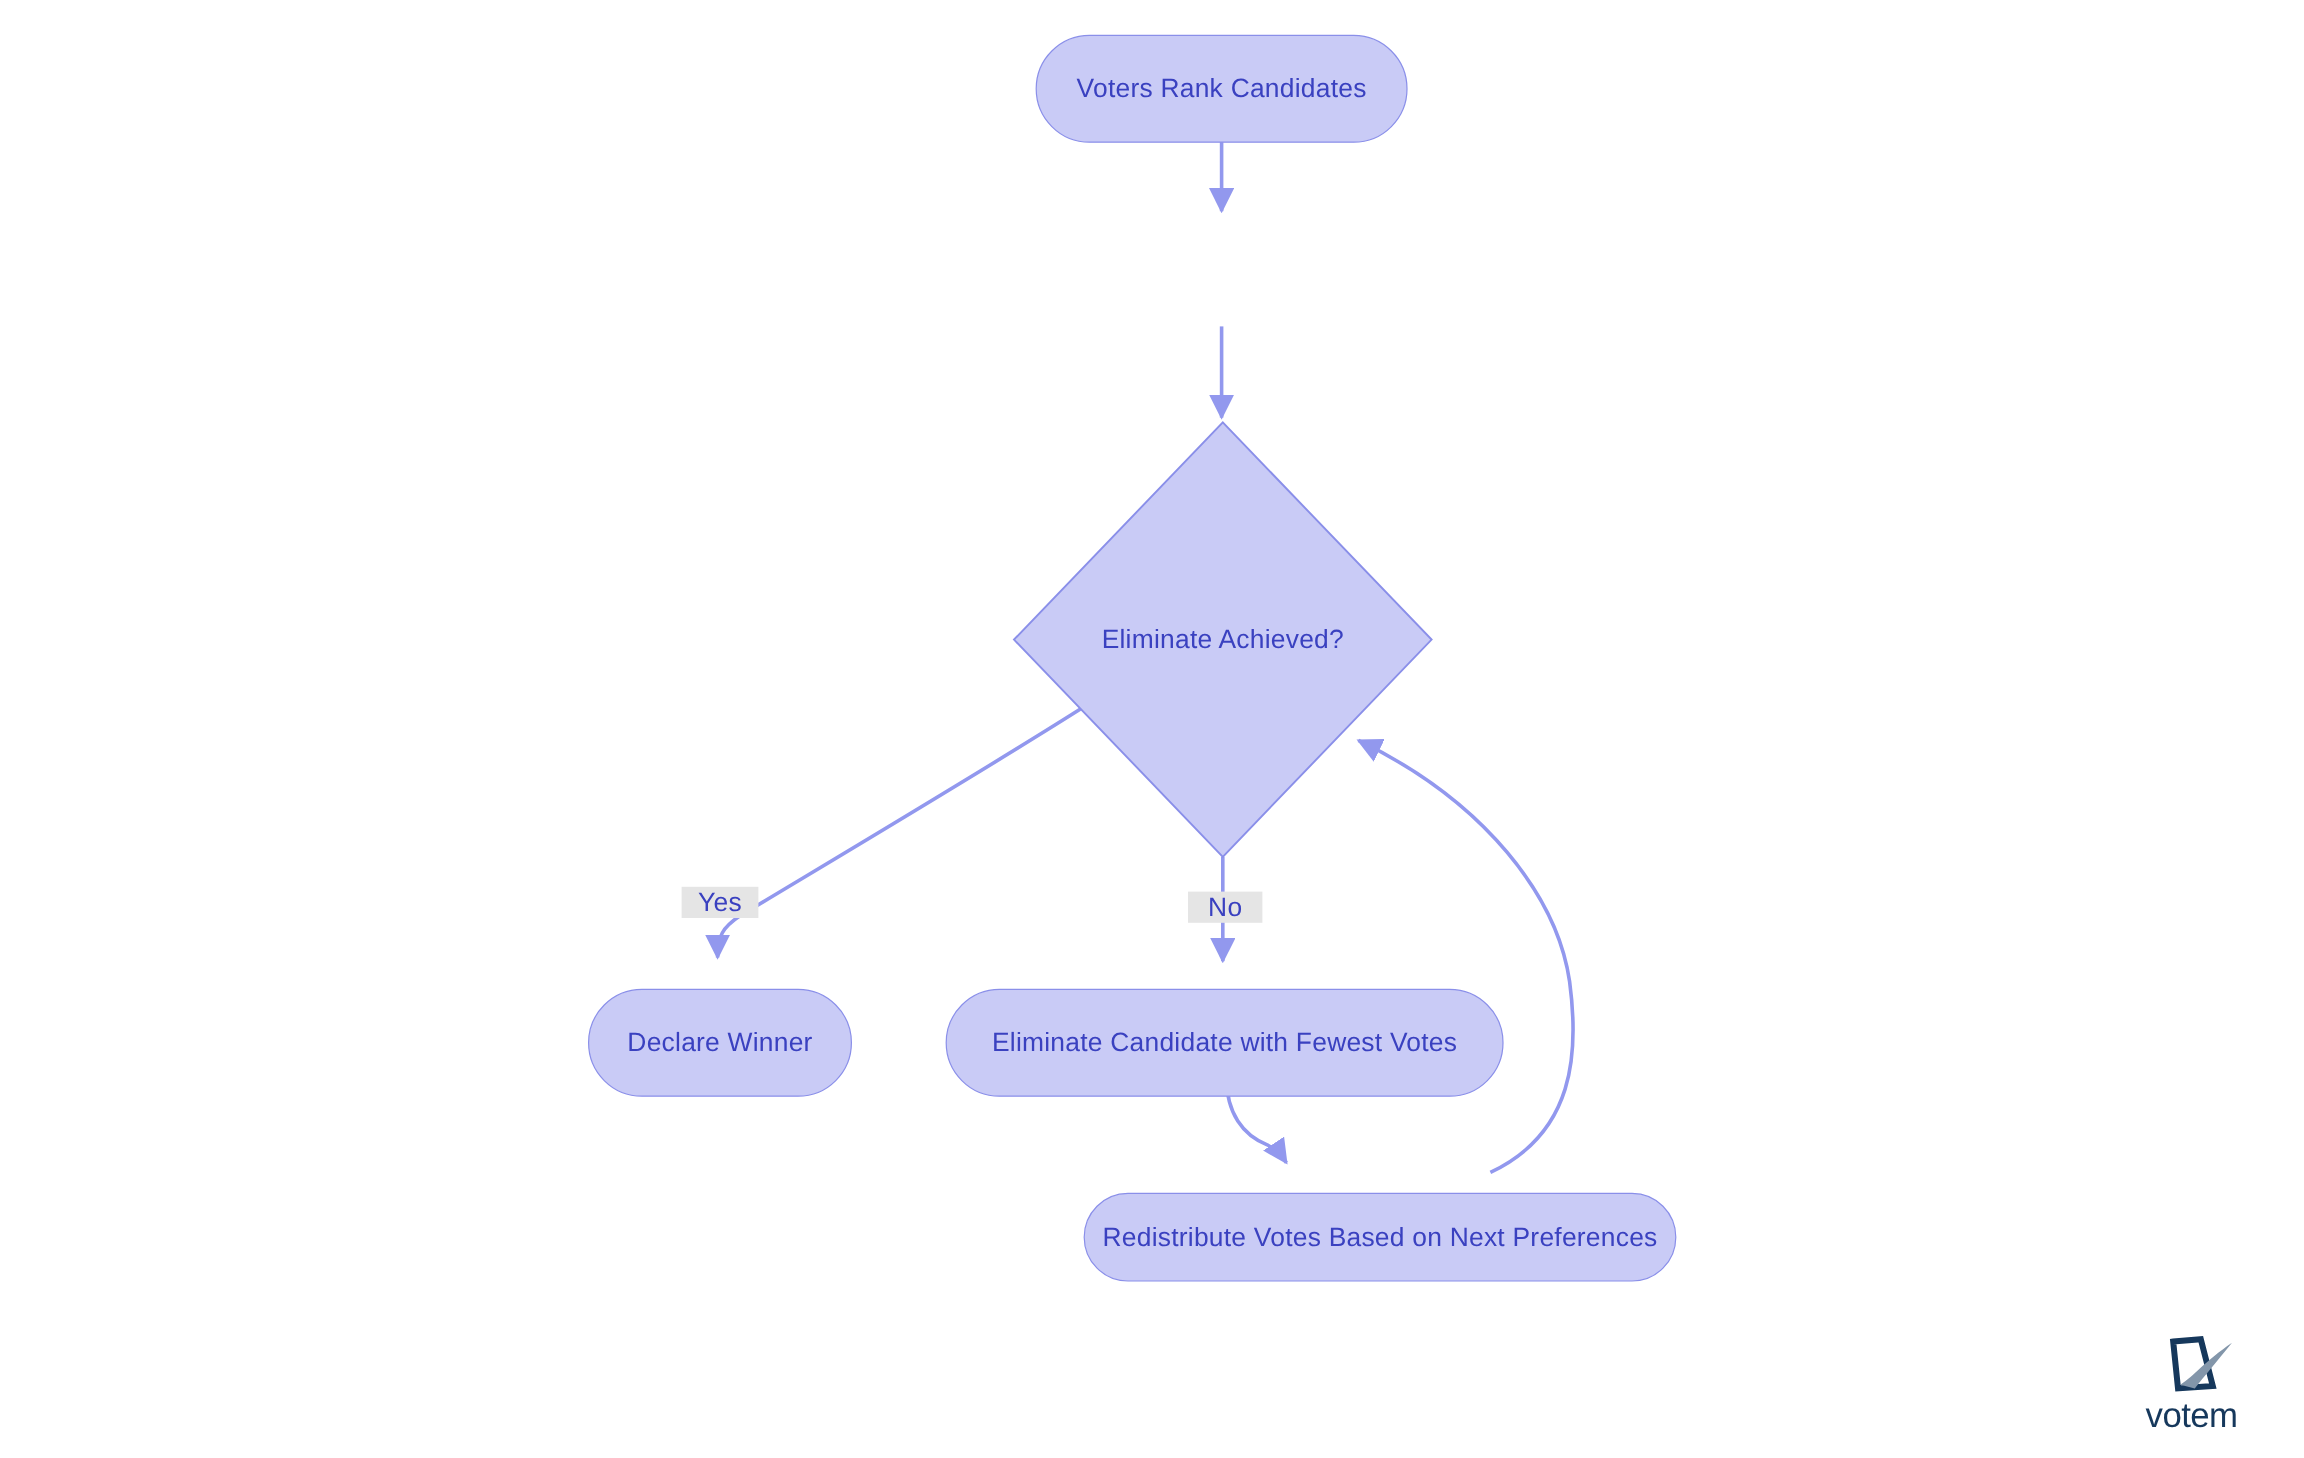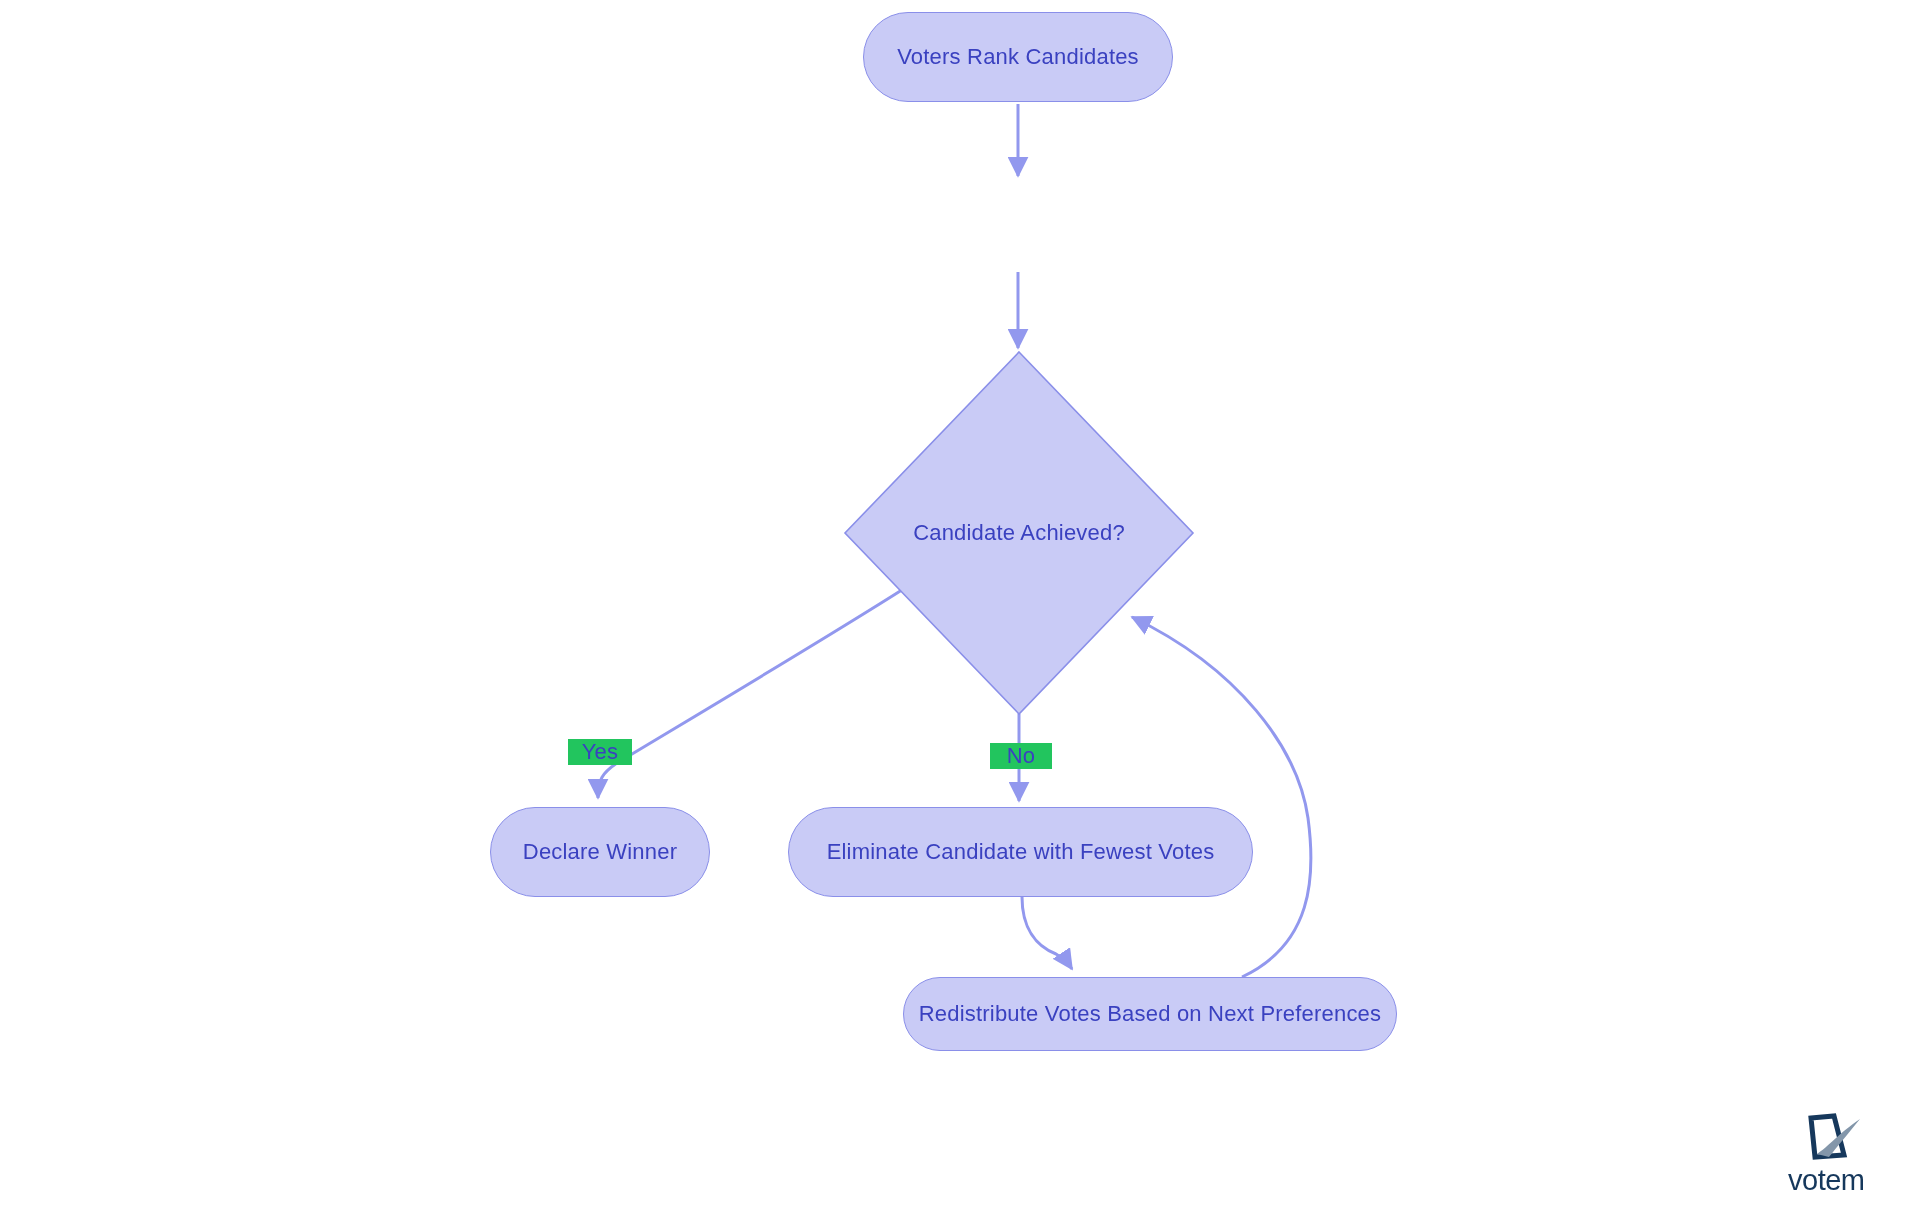--- a/index.html
+++ b/index.html
@@ -15,34 +15,35 @@
     position:absolute;
     display:flex;align-items:center;justify-content:center;
     background:var(--node-fill,#c9cbf6);
     border:1.6px solid var(--node-border,#8a8fe9);
     border-radius:46px;
     color:var(--node-text,#3a41c0);
     font-size:22px;
     text-align:center;
     box-sizing:border-box;
     letter-spacing:.2px;
+    margin-top:17px;
   }
   .diamond-label{
     position:absolute;
     display:flex;align-items:center;justify-content:center;
     color:var(--node-text,#3a41c0);
     font-size:22px;
     pointer-events:none;
     letter-spacing:.2px;
   }
   .edge-label{
     position:absolute;
     color:var(--node-text,#3a41c0);
     font-size:22px;
-    background:#22c55e;
+    background:#e5e5e5;
     text-align:center;
     padding:0 3px;
     letter-spacing:.2px;
   }
   .diamond-shape{fill:var(--node-fill,#c9cbf6);stroke:var(--node-border,#8a8fe9);stroke-width:1.6;}
   .edge{stroke:var(--arrow,#9298ee);stroke-width:3;fill:none;}
   .arrowhead{fill:var(--arrow,#9298ee);}
   .logo{position:absolute;left:1786px;top:1106px;width:96px;height:100px;}
   .logo-mark{position:absolute;left:8px;top:2px;}
   .logo-text{
@@ -79,21 +80,21 @@
     <path class="edge" d="M 1242 977 C 1312 944 1316 878 1308 818 C 1298 748 1238 668 1132 617" marker-end="url(#arrow)"></path>
 
     <polygon class="diamond-shape" points="1019,352 1193,533 1019,714 845,533"></polygon>
   </svg>
 
   <div class="pill" style="left:863px;top:12px;width:310px;height:90px;">
     <span>Voters Rank Candidates</span>
   </div>
 
 
-  <div class="diamond-label" style="left:845px;top:353px;width:348px;height:360px;">Candidate Achieved?</div>
+  <div class="diamond-label" style="left:845px;top:353px;width:348px;height:360px;">Eliminate Achieved?</div>
 
   <div class="pill" style="left:788px;top:807px;width:465px;height:90px;">
     <span>Eliminate Candidate with Fewest Votes</span>
   </div>
 
   <div class="pill" style="left:490px;top:807px;width:220px;height:90px;">
     <span>Declare Winner</span>
   </div>
 
   <div class="pill" style="left:903px;top:977px;width:494px;height:74px;">

